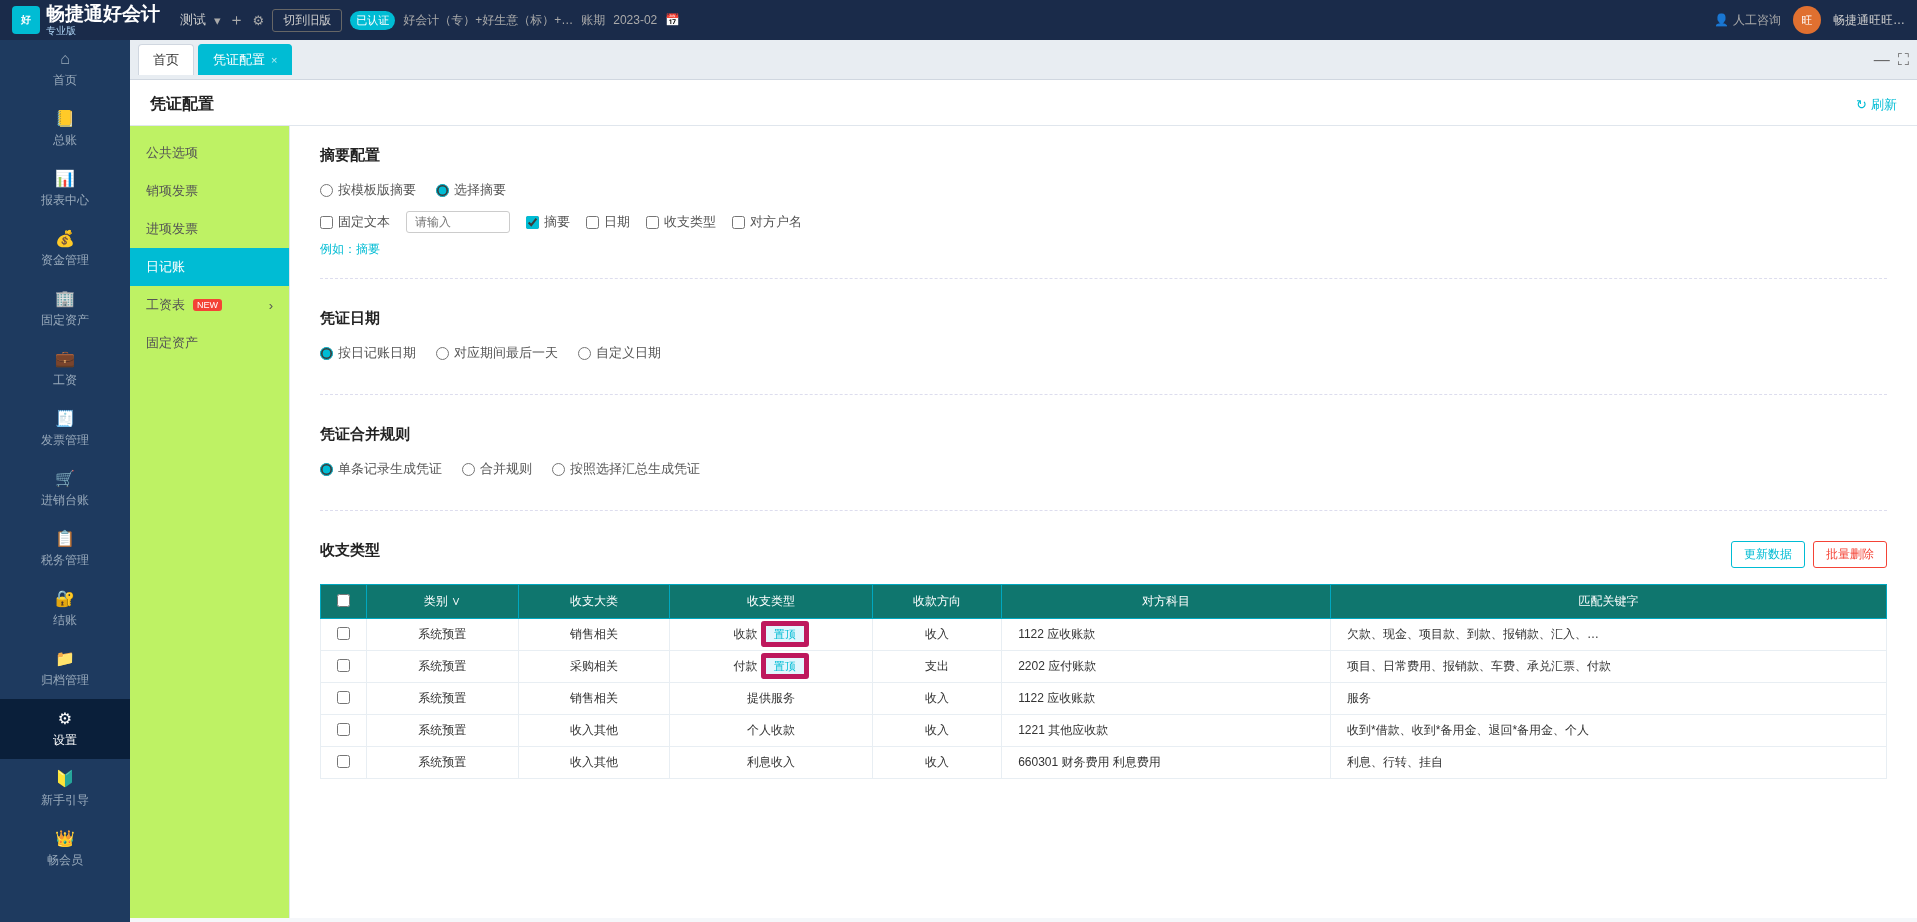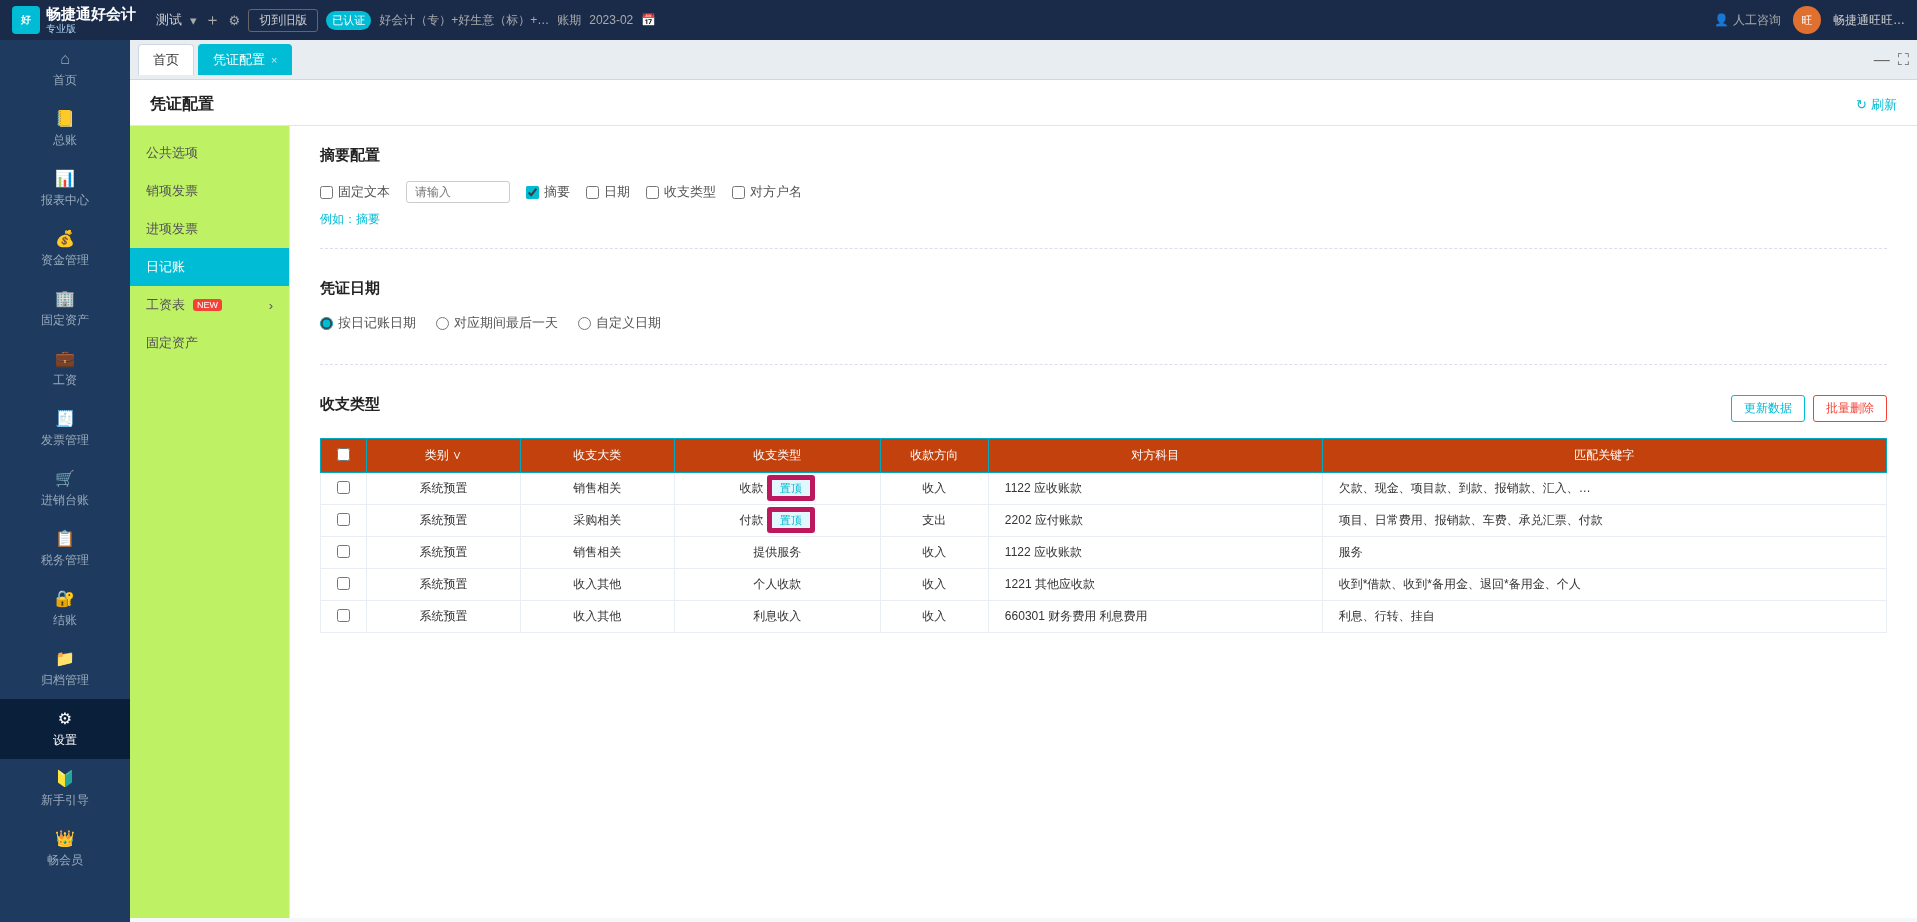--- a/index.html
+++ b/index.html
@@ -11,21 +11,21 @@
     .main-area { display: flex; flex: 1; overflow: hidden; }
     .sidebar { width: 130px; background: #1e3a5f; flex-shrink: 0; display: flex; flex-direction: column; }
     .content-area { flex: 1; display: flex; flex-direction: column; overflow: hidden; }
     .tab-bar { height: 40px; background: #e8edf2; display: flex; align-items: center; padding: 0 8px; border-bottom: 1px solid #d0d7e0; flex-shrink: 0; }
     .page-content { flex: 1; overflow-y: auto; background: #f5f7fa; }
 
     
     .top-bar-logo { display: flex; align-items: center; gap: 6px; }
     .logo-icon { width: 28px; height: 28px; background: #00bcd4; border-radius: 4px; display: flex; align-items: center; justify-content: center; color: white; font-size: 10px; font-weight: bold; }
     .logo-text { color: white; font-size: 12px; line-height: 1.2; }
-    .logo-text .line1 { font-size: 15px; font-weight: bold; }
+    .logo-text .line1 { font-size: 19px; font-weight: bold; }
     .logo-text .line2 { font-size: 10px; color: #aad0f0; }
     .top-bar-center { flex: 1; display: flex; align-items: center; gap: 8px; padding-left: 20px; }
     .tb-company { color: #ccc; font-size: 13px; }
     .tb-dropdown { color: #aaa; cursor: pointer; }
     .tb-plus { color: #aaa; cursor: pointer; font-size: 16px; }
     .tb-gear { color: #aaa; cursor: pointer; }
     .tb-btn { background: transparent; border: 1px solid #666; color: #ccc; padding: 2px 10px; border-radius: 3px; cursor: pointer; font-size: 12px; }
     .tb-badge { background: #00bcd4; color: white; padding: 2px 6px; border-radius: 10px; font-size: 11px; }
     .tb-info { color: #aaa; font-size: 12px; }
     .top-bar-right { display: flex; align-items: center; gap: 12px; }
@@ -73,21 +73,21 @@
     .text-input-sm { border: 1px solid #ccc; border-radius: 3px; padding: 3px 8px; font-size: 12px; width: 104px; color: #999; }
     .example-text { color: #00bcd4; font-size: 12px; margin-top: 8px; }
 
     
     .table-section { margin-top: 10px; }
     .table-header-actions { display: flex; justify-content: flex-end; gap: 8px; margin-bottom: 8px; }
     .btn-outline { border: 1px solid #00bcd4; color: #00bcd4; background: white; padding: 4px 12px; border-radius: 3px; cursor: pointer; font-size: 12px; }
     .btn-danger-outline { border: 1px solid #f44336; color: #f44336; background: white; padding: 4px 12px; border-radius: 3px; cursor: pointer; font-size: 12px; }
 
     .data-table { width: 100%; border-collapse: collapse; font-size: 12px; }
-    .data-table th { background: #c2410c; color: white; padding: 8px 2px; text-align: center; border: 1px solid #00a8c0; font-weight: normal; }
+    .data-table th { background: #0f766e; color: white; padding: 8px 10px; text-align: center; border: 1px solid #00a8c0; font-weight: normal; }
     .data-table td { padding: 7px 16px; text-align: center; border: 1px solid #e8eef3; background: white; }
     .th-checkbox { width: 36px; }
     .td-checkbox { width: 36px; }
     .tag-blue { background: #e3f6fd; color: #00bcd4; border: 5px solid #be185d; padding: 2px 8px; border-radius: 3px; font-size: 11px; cursor: pointer; }
     .text-left { text-align: left !important; }
 
     
     ::-webkit-scrollbar { width: 6px; }
     ::-webkit-scrollbar-track { background: #f1f1f1; }
     ::-webkit-scrollbar-thumb { background: #ccc; border-radius: 3px; }
@@ -236,20 +236,30 @@
             </div>
             <div class="config-menu-item">
               <span>固定资产</span>
             </div>
           </div>
 
           <div class="config-main">
 
             <div class="section">
               <div class="section-title">摘要配置</div>
+              <div class="radio-group">
+                <label class="radio-label">
+                  <input type="radio" name="summary_type" class="radio-input" style="">
+                  <span>按模板版摘要</span>
+                </label>
+                <label class="radio-label">
+                  <input type="radio" name="summary_type" class="radio-input" checked="" style="">
+                  <span>选择摘要</span>
+                </label>
+              </div>
               <div class="checkbox-group">
                 <label class="checkbox-label">
                   <input type="checkbox" class="checkbox-input" style="">
                   <span>固定文本</span>
                 </label>
                 <input type="text" class="text-input-sm" placeholder="请输入" style="">
                 <label class="checkbox-label">
                   <input type="checkbox" class="checkbox-input" checked="" style="">
                   <span>摘要</span>
                 </label>
@@ -280,20 +290,37 @@
                   <input type="radio" name="date_type" class="radio-input" style="">
                   <span>对应期间最后一天</span>
                 </label>
                 <label class="radio-label">
                   <input type="radio" name="date_type" class="radio-input" style="">
                   <span>自定义日期</span>
                 </label>
               </div>
             </div>
 
+            <div class="section">
+              <div class="section-title">凭证合并规则</div>
+              <div class="radio-group">
+                <label class="radio-label">
+                  <input type="radio" name="merge_type" class="radio-input" checked="" style="">
+                  <span>单条记录生成凭证</span>
+                </label>
+                <label class="radio-label">
+                  <input type="radio" name="merge_type" class="radio-input" style="">
+                  <span>合并规则</span>
+                </label>
+                <label class="radio-label">
+                  <input type="radio" name="merge_type" class="radio-input" style="">
+                  <span>按照选择汇总生成凭证</span>
+                </label>
+              </div>
+            </div>
 
             <div class="table-section">
               <div style="display:flex; justify-content:space-between; align-items:center; margin-bottom:8px;">
                 <span class="section-title">收支类型</span>
                 <div class="table-header-actions">
                   <button class="btn-outline">更新数据</button>
                   <button class="btn-danger-outline">批量删除</button>
                 </div>
               </div>
               <table class="data-table">

